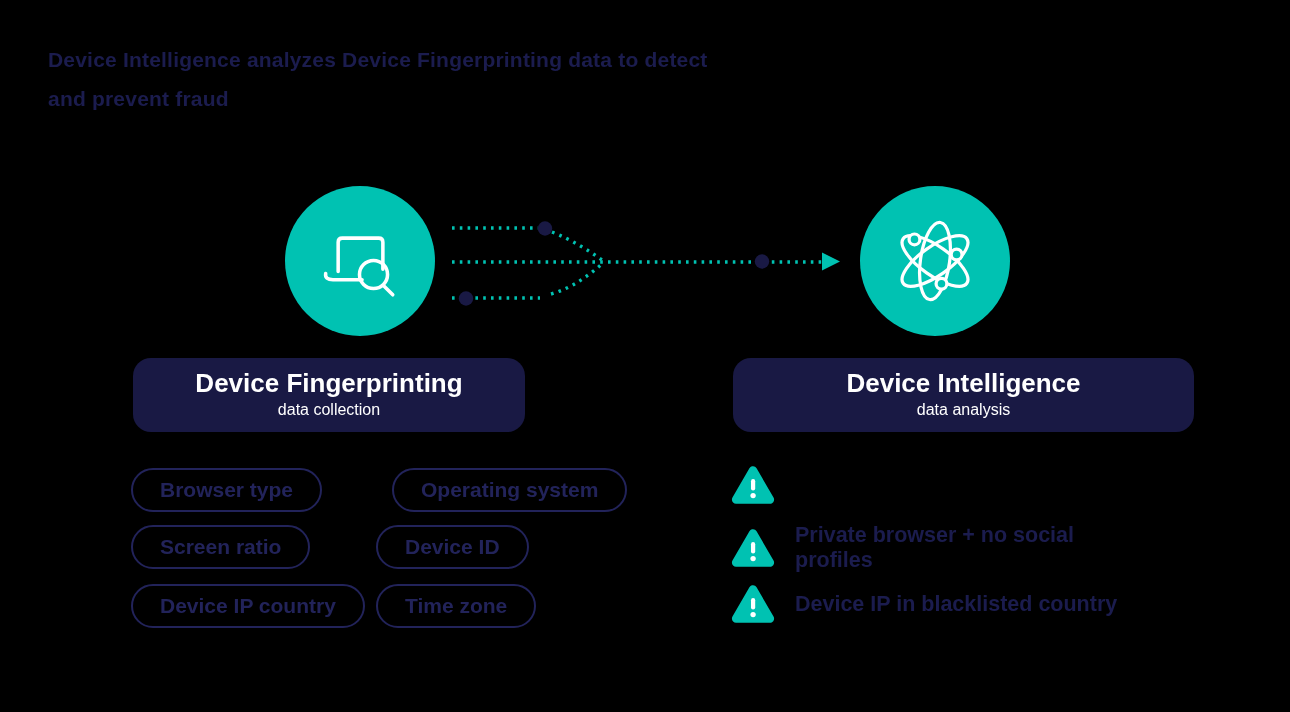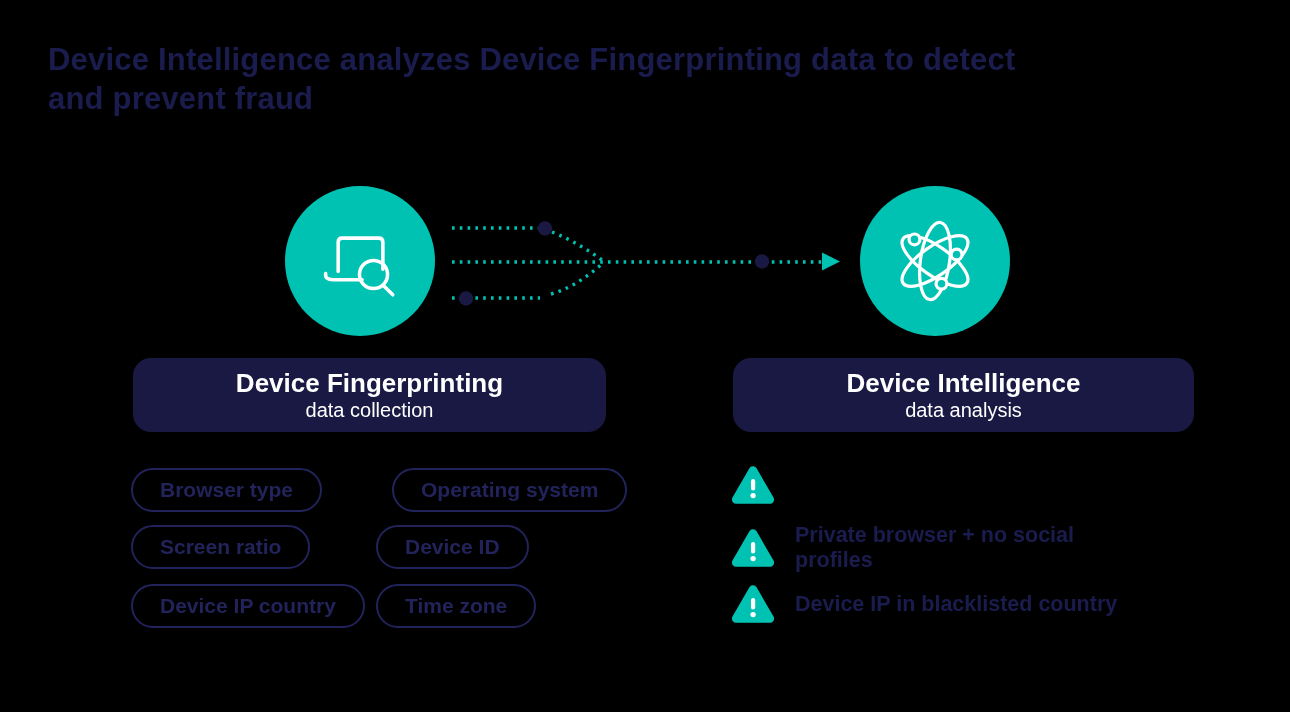--- a/index.html
+++ b/index.html
@@ -14,21 +14,21 @@
     background: #000000;
     overflow: hidden;
     font-family: "Liberation Sans", sans-serif;
   }
   .title {
     position: absolute;
     left: 48px;
     top: 40px;
     margin: 0;
     color: #1b1c4e;
-    font-size: 31px;
+    font-size: 21px;
     line-height: 39px;
     font-weight: bold;
     letter-spacing: 0.2px;
   }
   .circle {
     position: absolute;
     width: 150px;
     height: 150px;
     border-radius: 50%;
     background: #00c2b2;
@@ -50,29 +50,29 @@
     top: 358px;
     height: 74px;
     background: #191944;
     border-radius: 18px;
     color: #ffffff;
     display: flex;
     flex-direction: column;
     align-items: center;
     justify-content: center;
   }
-  .navy-box-left  { left: 133px; width: 473px; }
+  .navy-box-left  { left: 133px; width: 392px; }
   .navy-box-right { left: 733px; width: 461px; }
   .navy-box .box-title {
     font-size: 26px;
     font-weight: bold;
     line-height: 30px;
   }
   .navy-box .box-subtitle {
-    font-size: 20px;
+    font-size: 16px;
     font-weight: normal;
     line-height: 24px;
   }
   .pill {
     position: absolute;
     height: 44px;
     box-sizing: border-box;
     border: 2.5px solid #22235a;
     border-radius: 24px;
     display: inline-flex;

